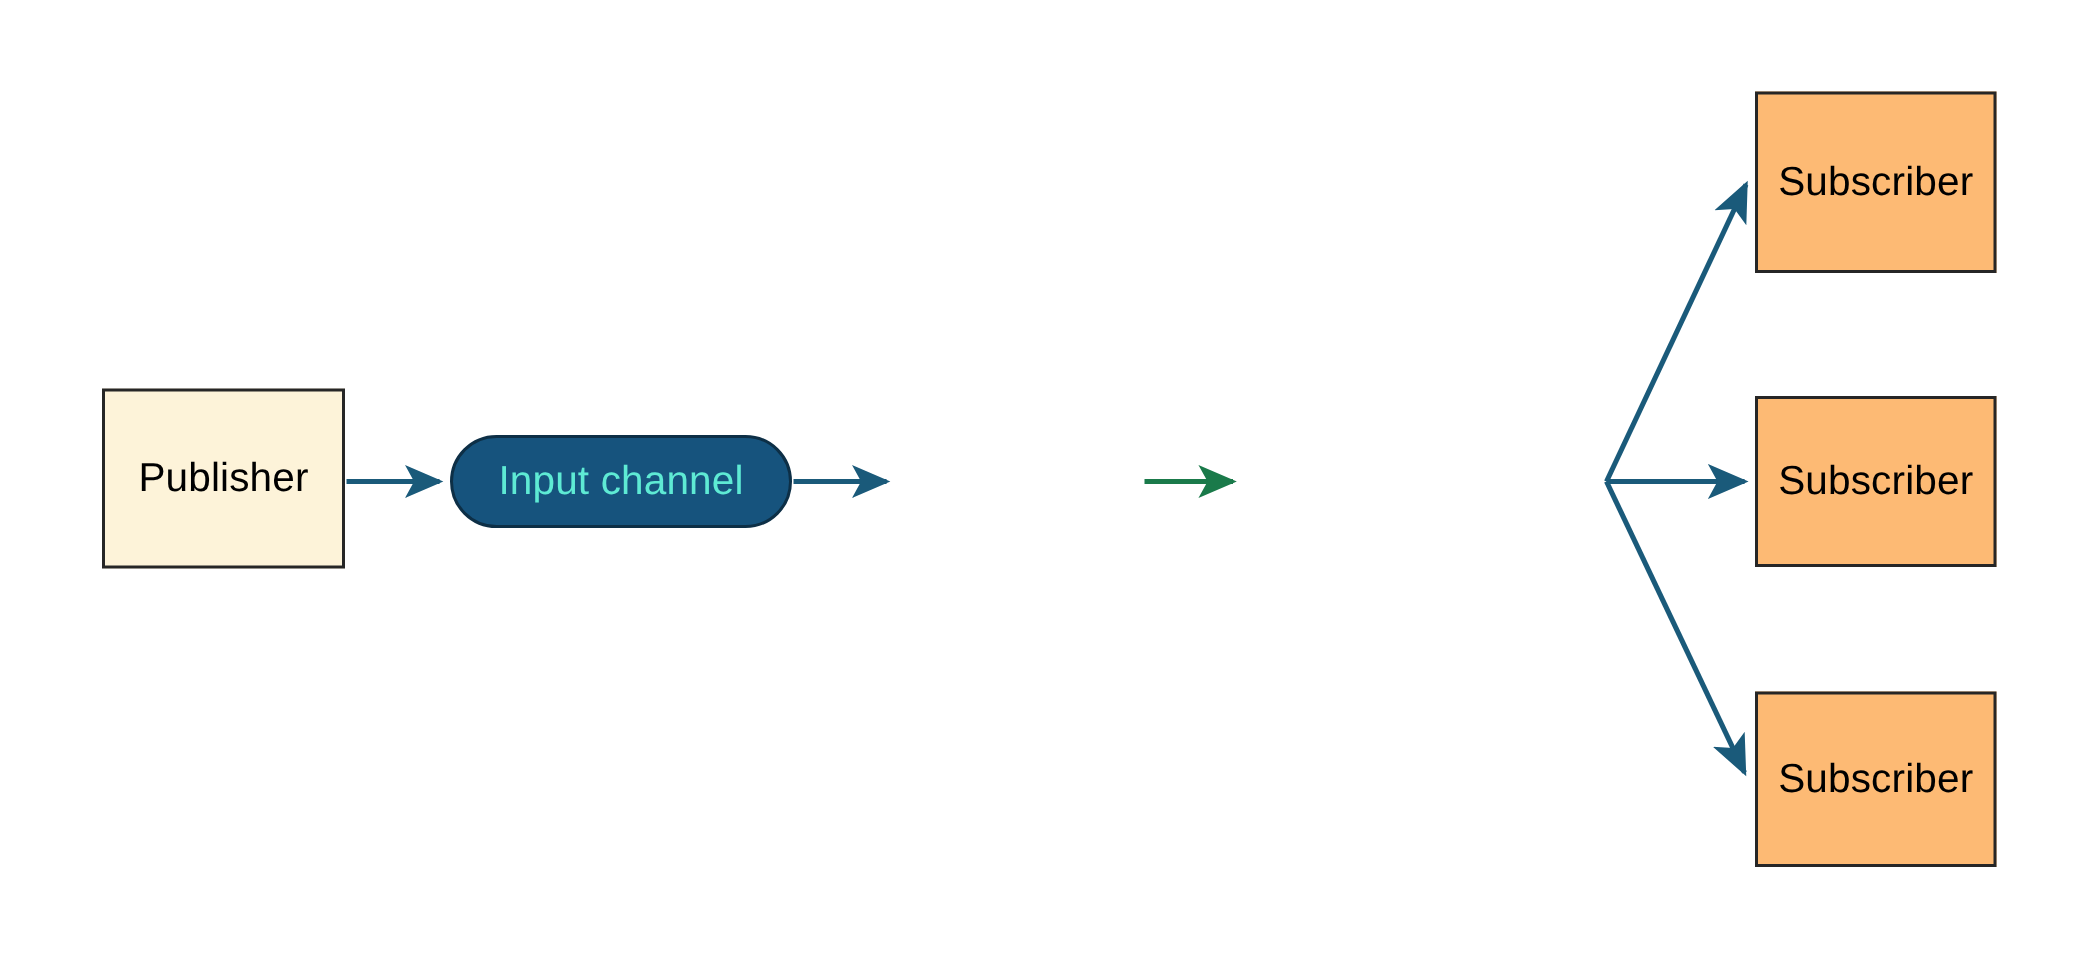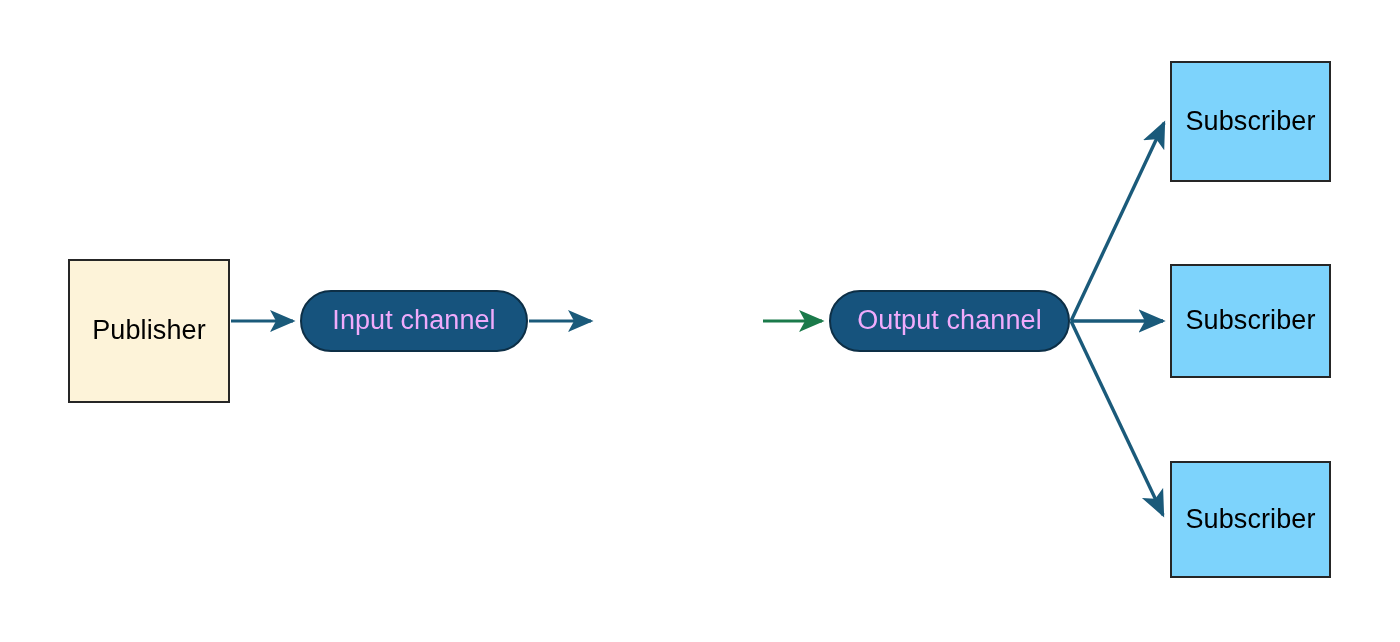--- a/index.html
+++ b/index.html
@@ -34,26 +34,26 @@
     line-height: 1.18;
   }
   .node-rect {
     border: 2px solid #262626;
   }
   .node-fill-cream {
     background: #fdf3d9;
     color: #000000;
   }
   .node-fill-white {
-    background: #7dd3fc;
+    background: #fdba74;
     color: #000000;
   }
   .node-pill {
     background: #16537d;
-    color: #f0abfc;
+    color: #5eead4;
     border: 2px solid #0d2f46;
     border-radius: 999px;
     text-align: center;
   }
   .label {
     font-size: 27px;
     font-weight: 400;
     letter-spacing: 0.1px;
     white-space: pre-line;
   }
@@ -83,32 +83,29 @@
 
     <line x1="763" y1="321" x2="822" y2="321" stroke="#1a7a4a" stroke-width="3.2" marker-end="url(#arrow-green)"></line>
 
     <line x1="1071" y1="321" x2="1164" y2="123" stroke="#1a5a7a" stroke-width="3.4" marker-end="url(#arrow-blue)"></line>
 
     <line x1="1071" y1="321" x2="1163" y2="321" stroke="#1a5a7a" stroke-width="3.4" marker-end="url(#arrow-blue)"></line>
 
     <line x1="1071" y1="321" x2="1163" y2="515" stroke="#1a5a7a" stroke-width="3.4" marker-end="url(#arrow-blue)"></line>
   </svg>
 
-  <div class="node node-rect node-fill-cream" style="left:68px; top:259px; width:162px; height:144px;">
+  <div class="node node-rect node-fill-cream" style="left:68px; top:259px; width:162px; height:120px;">
     <span class="label">Publisher</span>
   </div>
 
   <div class="node node-pill" style="left:300px; top:290px; width:228px; height:62px;">
     <span class="label label-pill">Input channel</span>
   </div>
 
 
-  <div class="node node-pill" style="left:829px; top:290px; width:241px; height:62px;">
-    <span class="label label-pill">Output channel</span>
-  </div>
 
   <div class="node node-rect node-fill-white" style="left:1170px; top:61px; width:161px; height:121px;">
     <span class="label">Subscriber</span>
   </div>
 
   <div class="node node-rect node-fill-white" style="left:1170px; top:264px; width:161px; height:114px;">
     <span class="label">Subscriber</span>
   </div>
 
   <div class="node node-rect node-fill-white" style="left:1170px; top:461px; width:161px; height:117px;">

